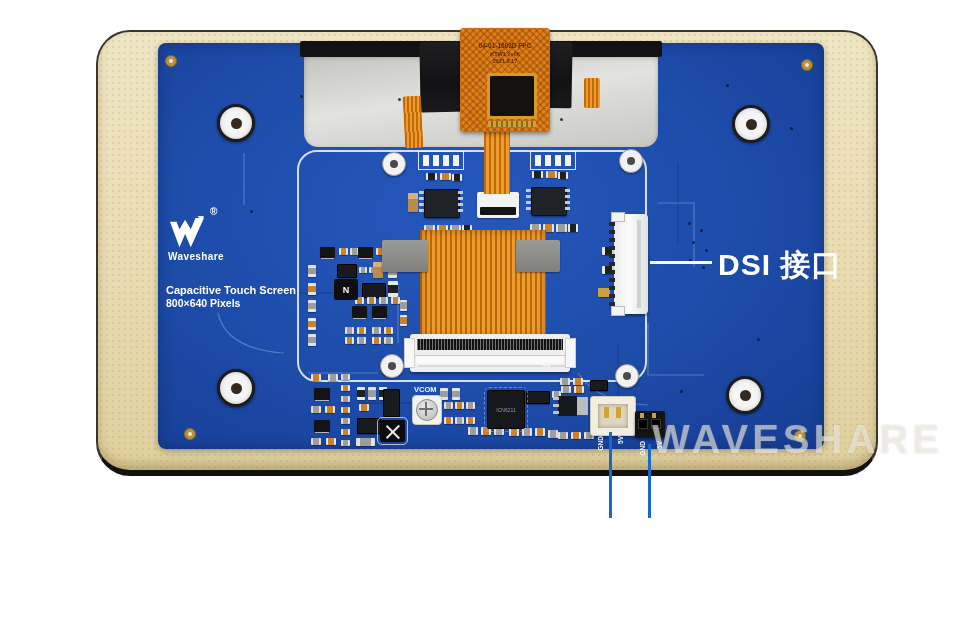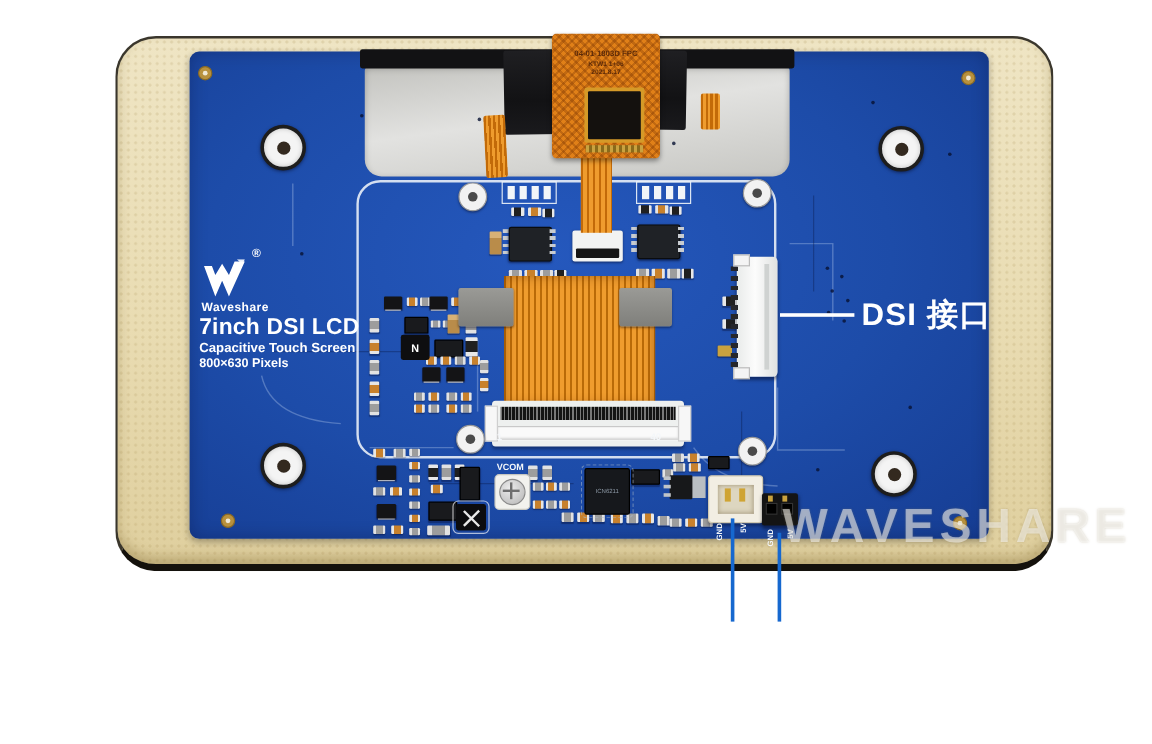--- a/index.html
+++ b/index.html
@@ -142,21 +142,21 @@
 
   
   .brand-reg{color:#fff;font-size:10px;font-weight:bold;}
   .brand-name{color:#fff;font-size:10px;font-weight:bold;letter-spacing:0.4px;}
   .pcb-title{color:#fff;font-size:19px;font-weight:bold;letter-spacing:0.2px;}
   .pcb-sub{color:#fff;font-size:11px;font-weight:bold;}
   .pcb-res{color:#fff;font-size:10.5px;font-weight:bold;}
 
   
   .callout-dsi-line{left:650px;top:261px;width:62px;height:3px;background:#ffffff;}
-  .dsi-label{left:718px;top:245px;color:#ffffff;font-size:26px;font-weight:bold;letter-spacing:1px;}
+  .dsi-label{left:718px;top:245px;color:#ffffff;font-size:30px;font-weight:bold;letter-spacing:1px;}
   .vline{width:3px;background:#1668cf;}
   .power-labels{left:482px;top:515px;color:#202020;font-size:29px;font-weight:600;letter-spacing:1px;white-space:nowrap;}
   .power-labels span{margin-right:18px;}
   .watermark{left:652px;top:417px;font-size:40px;font-weight:800;letter-spacing:4px;
     color:rgba(255,255,255,0.52);text-shadow:0 0 2px rgba(140,125,85,0.35);}
 </style>
 </head>
 <body>
 
 <div class="stage">
@@ -400,23 +400,22 @@
   <div class="abs fpc-text" style="top:42px;font-size:6.5px;">04-01-1803D FPC</div>
   <div class="abs fpc-text" style="top:51px;font-size:5.5px;">KTW1 1+06</div>
   <div class="abs fpc-text" style="top:58px;font-size:5.5px;">2021.8.17</div>
 
   <svg class="abs" style="left:168px;top:216px;" width="38" height="34" viewBox="0 0 40 36">
     <path fill="#ffffff" d="M2 6 L12 33 L18 19 L24 33 L38 2 L29 2 L24 14 L18 4 L12 14 L9 6 Z"></path>
     <path fill="#ffffff" d="M31 0 L38 0 L36 5 Z" opacity="0.9"></path>
   </svg>
   <div class="abs brand-reg" style="left:210px;top:206px;">®</div>
   <div class="abs brand-name" style="left:168px;top:251px;">Waveshare</div>
-  <div class="abs pcb-title" style="left:166px;top:262px;">7inch DSI LCD</div>
   <div class="abs pcb-sub" style="left:166px;top:284px;">Capacitive Touch Screen</div>
-  <div class="abs pcb-res" style="left:166px;top:297px;">800×630 Pixels</div>
+  <div class="abs pcb-res" style="left:166px;top:297px;">800×640 Pixels</div>
 
   <div class="abs standoff" style="left:217px;top:104px;width:32px;height:32px;">
       <i></i>
     </div>
   <div class="abs standoff" style="left:732px;top:105px;width:32px;height:32px;">
       <i></i>
     </div>
   <div class="abs standoff" style="left:217px;top:369px;width:32px;height:32px;">
       <i></i>
     </div>

